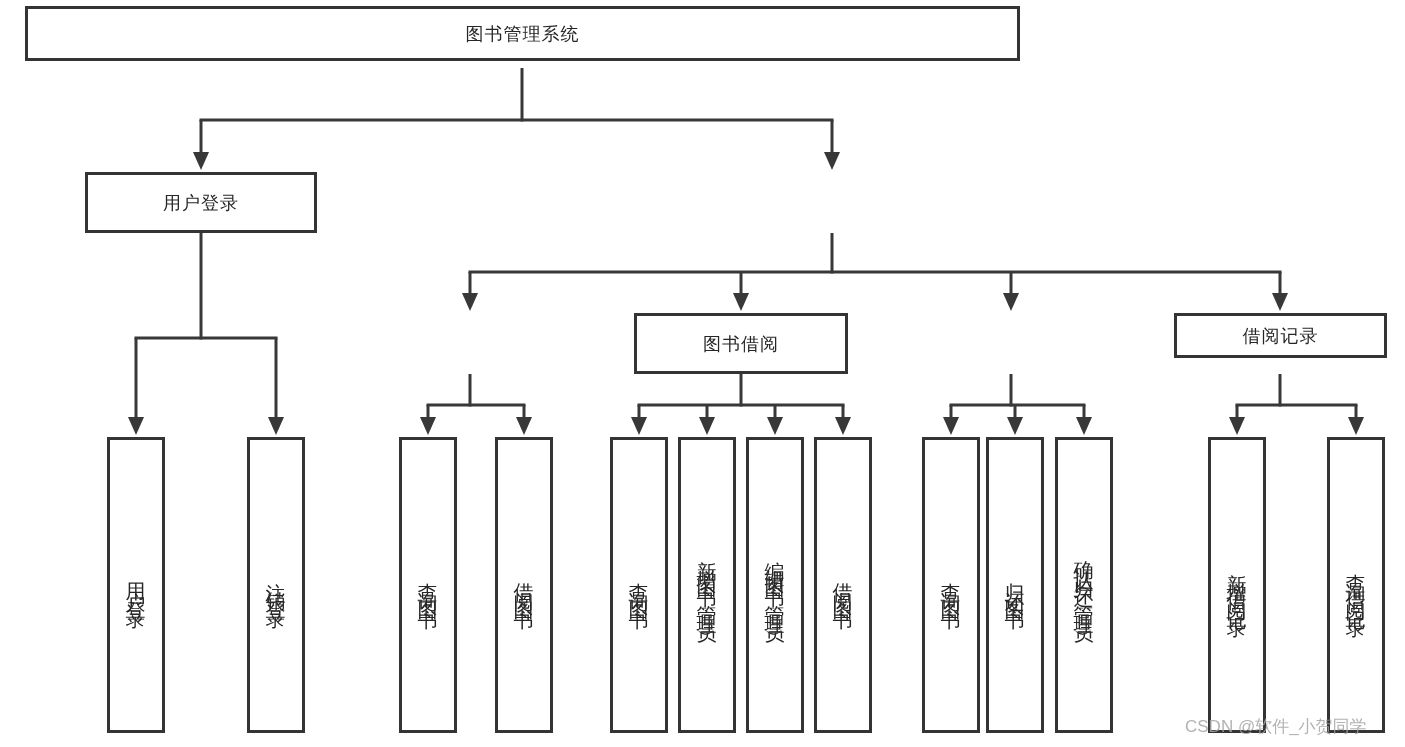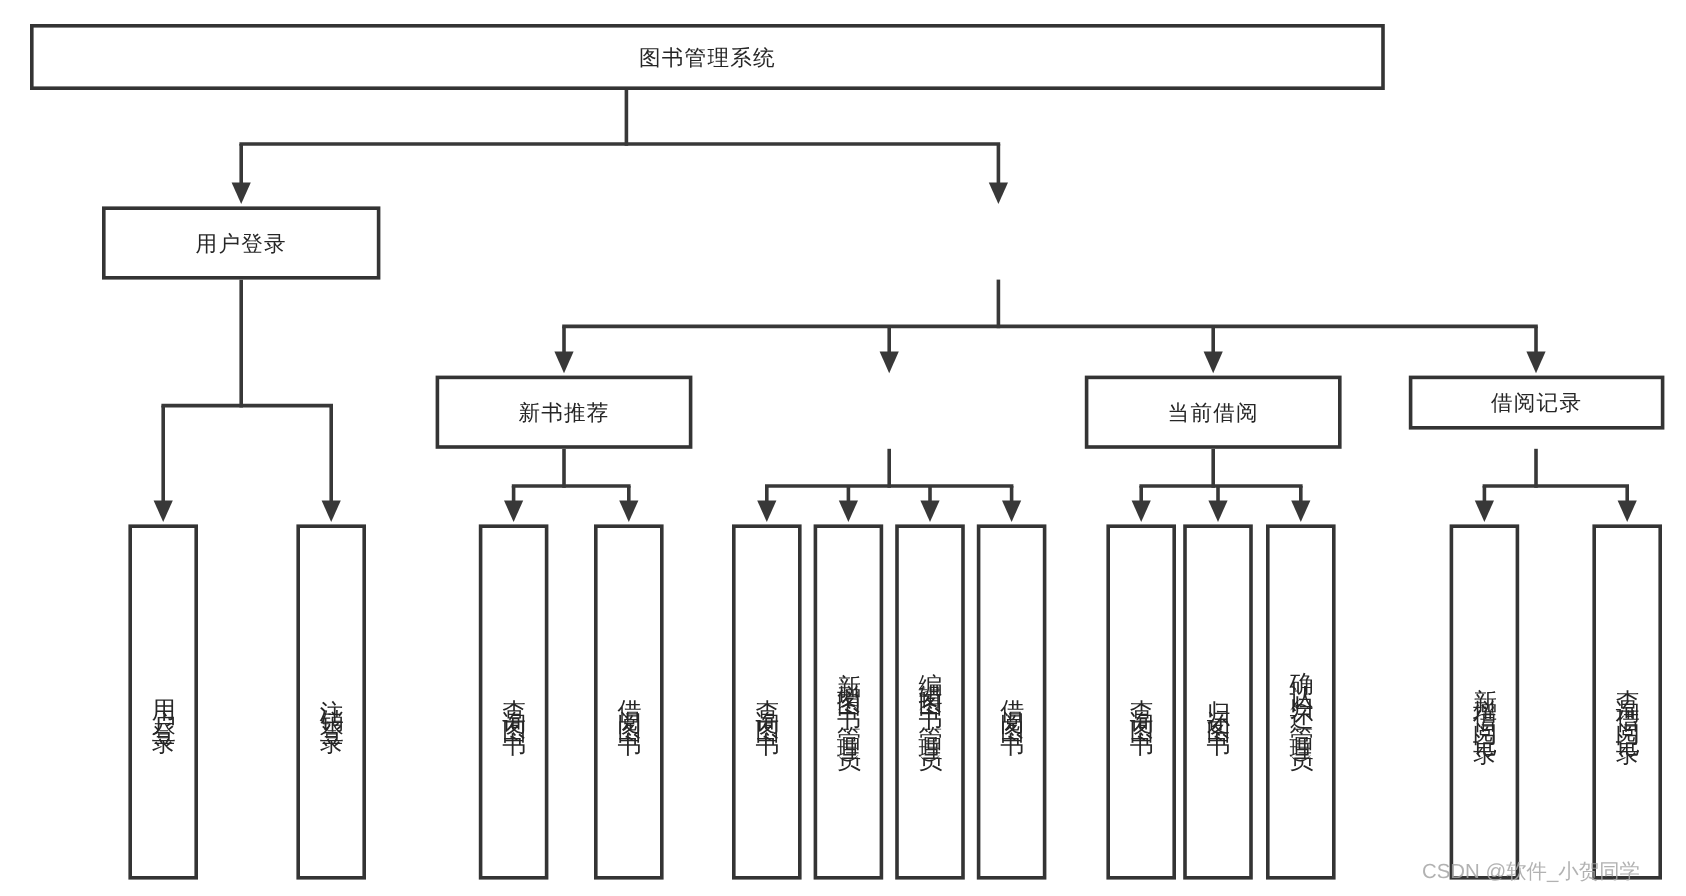--- a/index.html
+++ b/index.html
@@ -112,33 +112,30 @@
       <polygon points="767,417 783,417 775,435"></polygon>
       <polygon points="835,417 851,417 843,435"></polygon>
       <polygon points="943,417 959,417 951,435"></polygon>
       <polygon points="1007,417 1023,417 1015,435"></polygon>
       <polygon points="1076,417 1092,417 1084,435"></polygon>
       <polygon points="1229,417 1245,417 1237,435"></polygon>
       <polygon points="1348,417 1364,417 1356,435"></polygon>
     </g>
   </svg>
 
-  <div class="box hbox" style="left:25px;top:20px;width:1129px;height:55px">
+  <div class="box hbox" style="left:25px;top:6px;width:995px;height:55px">
     <span>图书管理系统</span>
   </div>
 
   <div class="box hbox" style="left:85px;top:172px;width:232px;height:61px">
     <span>用户登录</span>
   </div>
 
-  <div class="box hbox" style="left:363px;top:313px;width:214px;height:61px">
-    <span>新书推荐</span>
-  </div>
-  <div class="box hbox" style="left:904px;top:313px;width:214px;height:61px">
-    <span>当前借阅</span>
+  <div class="box hbox" style="left:634px;top:313px;width:214px;height:61px">
+    <span>图书借阅</span>
   </div>
   <div class="box hbox" style="left:1174px;top:313px;width:213px;height:45px">
     <span>借阅记录</span>
   </div>
 
   <div class="box vbox" style="left:107px;top:437px;width:58px;height:296px">
     <span>用户登录</span>
   </div>
   <div class="box vbox" style="left:247px;top:437px;width:58px;height:296px">
     <span>注销登录</span>

